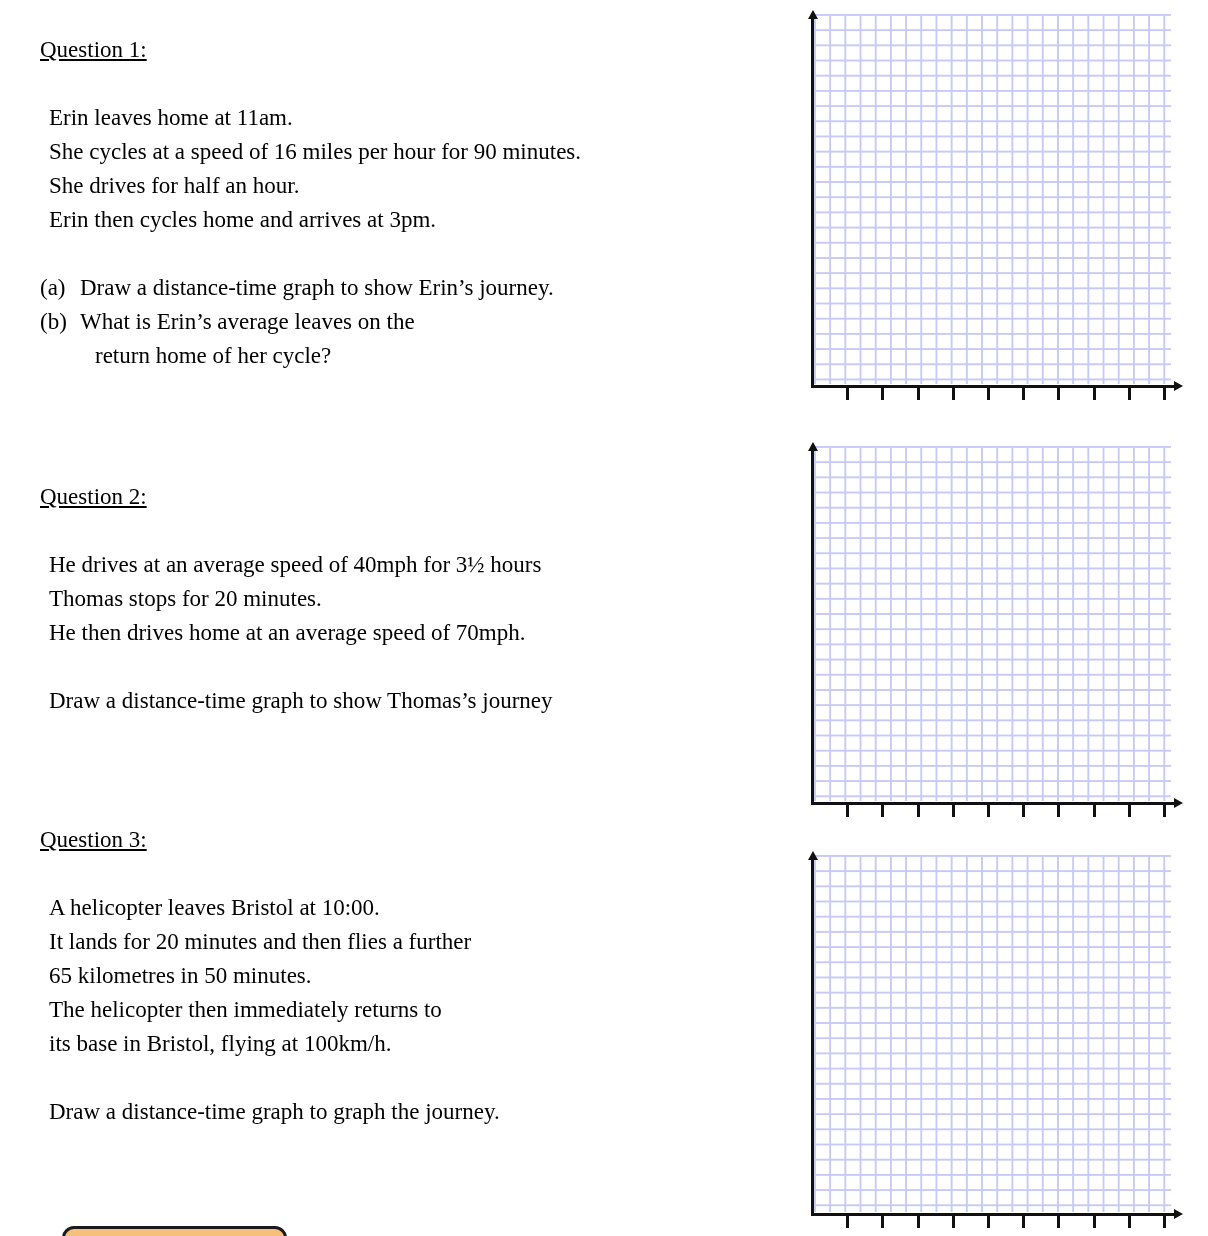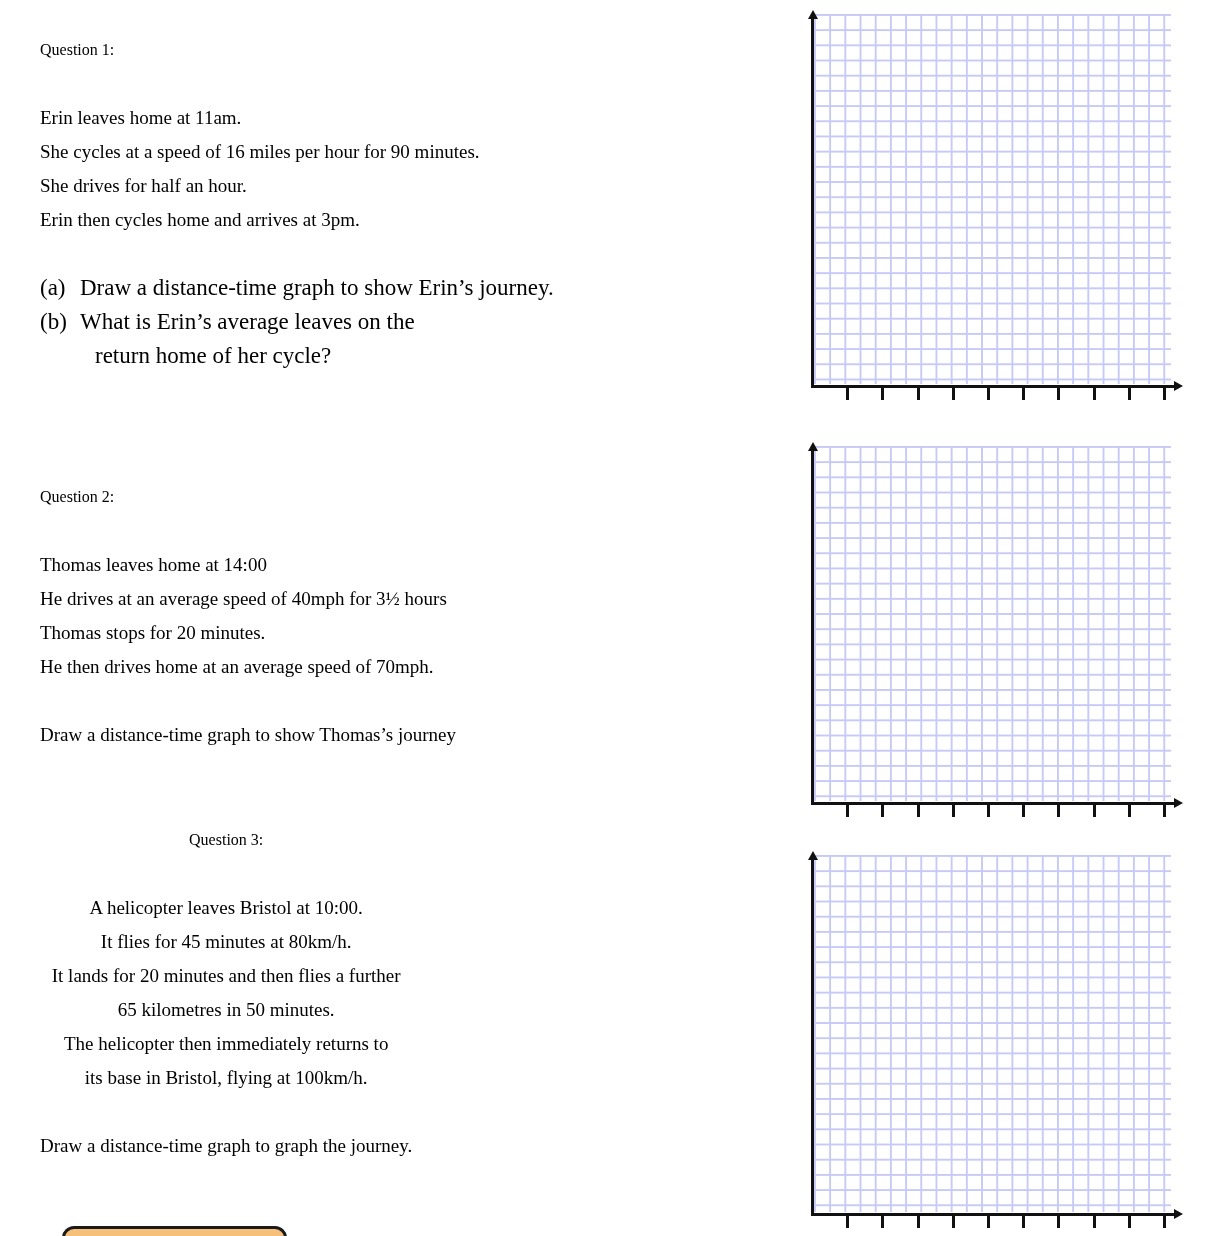--- a/index.html
+++ b/index.html
@@ -25,29 +25,31 @@
     width: 790px;
     height: 1236px;
   }
 
   .question-block {
     position: absolute;
     left: 40px;
   }
 
   .q-heading {
-    font-size: 16px;
-    line-height: 34px;
-    white-space: pre;
+    font-size: 23px;
+    line-height: 34px;
+    white-space: pre;
+    text-decoration: underline;
   }
 
   .q-line {
     white-space: pre;
-    font-size: 19px;
-    line-height: 34px;
+    font-size: 23px;
+    line-height: 34px;
+    margin-left: 9px;
   }
 
   .spacer-line {
     height: 34px;
   }
 
   
   .subpart {
     display: flex;
     white-space: pre;
@@ -154,33 +156,31 @@
     <div class="subpart">
       <span class="subpart-label">(b)</span>
       <span class="subpart-text">What is Erin’s average leaves on the</span>
     </div>
     <div class="subpart-cont">return home of her cycle?</div>
   </div>
 
   <div class="question-block" id="q2-block" style="top: 480px;">
     <div class="q-heading">Question 2:</div>
     <div class="spacer-line"></div>
-    <div class="q-line">Thomas leaves home at 14:00</div>
     <div class="q-line">He drives at an average speed of 40mph for 3½ hours</div>
     <div class="q-line">Thomas stops for 20 minutes.</div>
     <div class="q-line">He then drives home at an average speed of 70mph.</div>
     <div class="spacer-line"></div>
     <div class="q-line">Draw a distance-time graph to show Thomas’s journey</div>
   </div>
 
-  <div class="question-block" id="q3-block" style="top: 823px; text-align: center;">
+  <div class="question-block" id="q3-block" style="top: 823px;">
     <div class="q-heading">Question 3:</div>
     <div class="spacer-line"></div>
     <div class="q-line">A helicopter leaves Bristol at 10:00.</div>
-    <div class="q-line">It flies for 45 minutes at 80km/h.</div>
     <div class="q-line">It lands for 20 minutes and then flies a further</div>
     <div class="q-line">65 kilometres in 50 minutes.</div>
     <div class="q-line">The helicopter then immediately returns to</div>
     <div class="q-line">its base in Bristol, flying at 100km/h.</div>
     <div class="spacer-line"></div>
     <div class="q-line">Draw a distance-time graph to graph the journey.</div>
   </div>
 
 </div>
 

